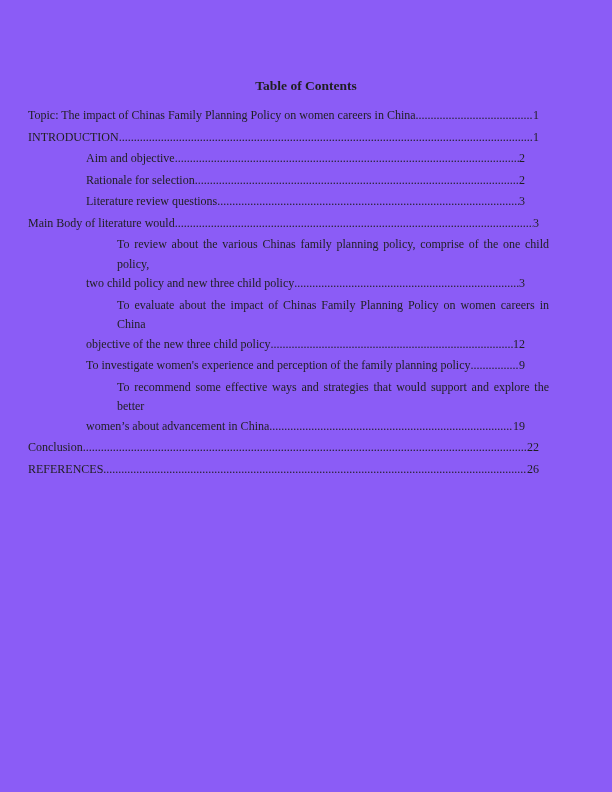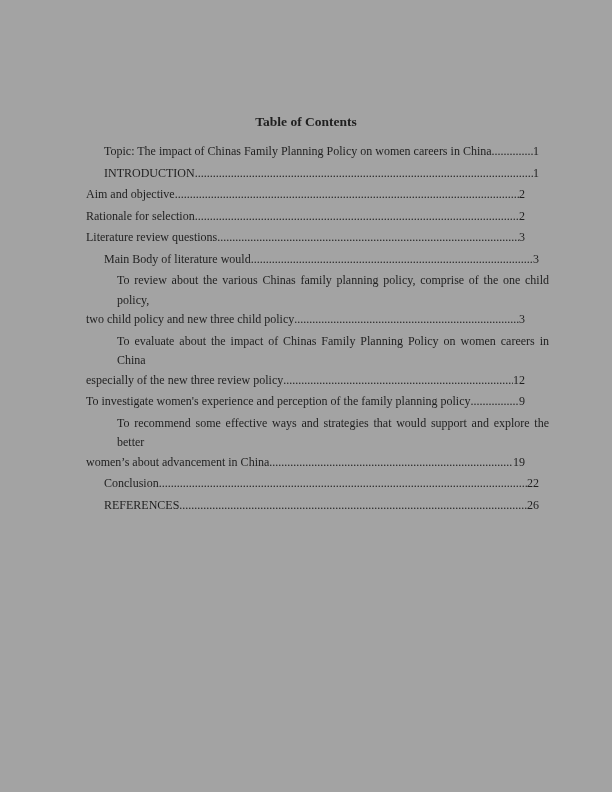--- a/index.html
+++ b/index.html
@@ -4,43 +4,43 @@
 <style>
   html, body {
     margin: 0;
     padding: 0;
     background: #ffffff;
   }
   .page {
     position: relative;
     width: 612px;
     height: 792px;
-    background: #a3a3a3;
+    background: #8b5cf6;
     box-sizing: border-box;
-    padding-top: 115px;
+    padding-top: 79px;
     overflow: hidden;
     font-family: "Liberation Serif", "DejaVu Serif", serif;
     font-size: 12px;
     color: #1f1f1f;
   }
   .toc-title {
     font-size: 13.5px;
     font-weight: bold;
     line-height: 14px;
     text-align: center;
     margin: 0 0 13px 0;
   }
   .toc-list {
     display: block;
   }
   .entry {
     line-height: 19.5px;
     margin-bottom: 2px;
   }
-  .entry.l1 { margin-left: 104px; margin-right: 73px; }
+  .entry.l1 { margin-left: 28px; margin-right: 73px; }
   .entry.l2 { margin-left: 86px; margin-right: 87px; }
   
   .entry.l2 .just-line {
     text-align: justify;
     text-align-last: justify;
     margin-right: -24px;
     margin-left: 31px;
   }
   .row {
     display: flex;
@@ -116,21 +116,21 @@
         <div class="just-line">To review about the various Chinas family planning policy, comprise of the one child policy,</div>
         <div class="row">
           <span class="row-text">two child policy and new three child policy</span>
           <span class="leader" aria-hidden="true"></span>
           <span class="pagenum">3</span>
         </div>
       </div>
       <div class="entry l2">
         <div class="just-line">To evaluate about the impact of Chinas Family Planning Policy on women careers in China</div>
         <div class="row">
-          <span class="row-text">especially of the new three review policy</span>
+          <span class="row-text">objective of the new three child policy</span>
           <span class="leader" aria-hidden="true"></span>
           <span class="pagenum">12</span>
         </div>
       </div>
       <div class="entry l2">
         <div class="row">
           <span class="row-text">To investigate women's experience and perception of the family planning policy</span>
           <span class="leader" aria-hidden="true"></span>
           <span class="pagenum">9</span>
         </div>

